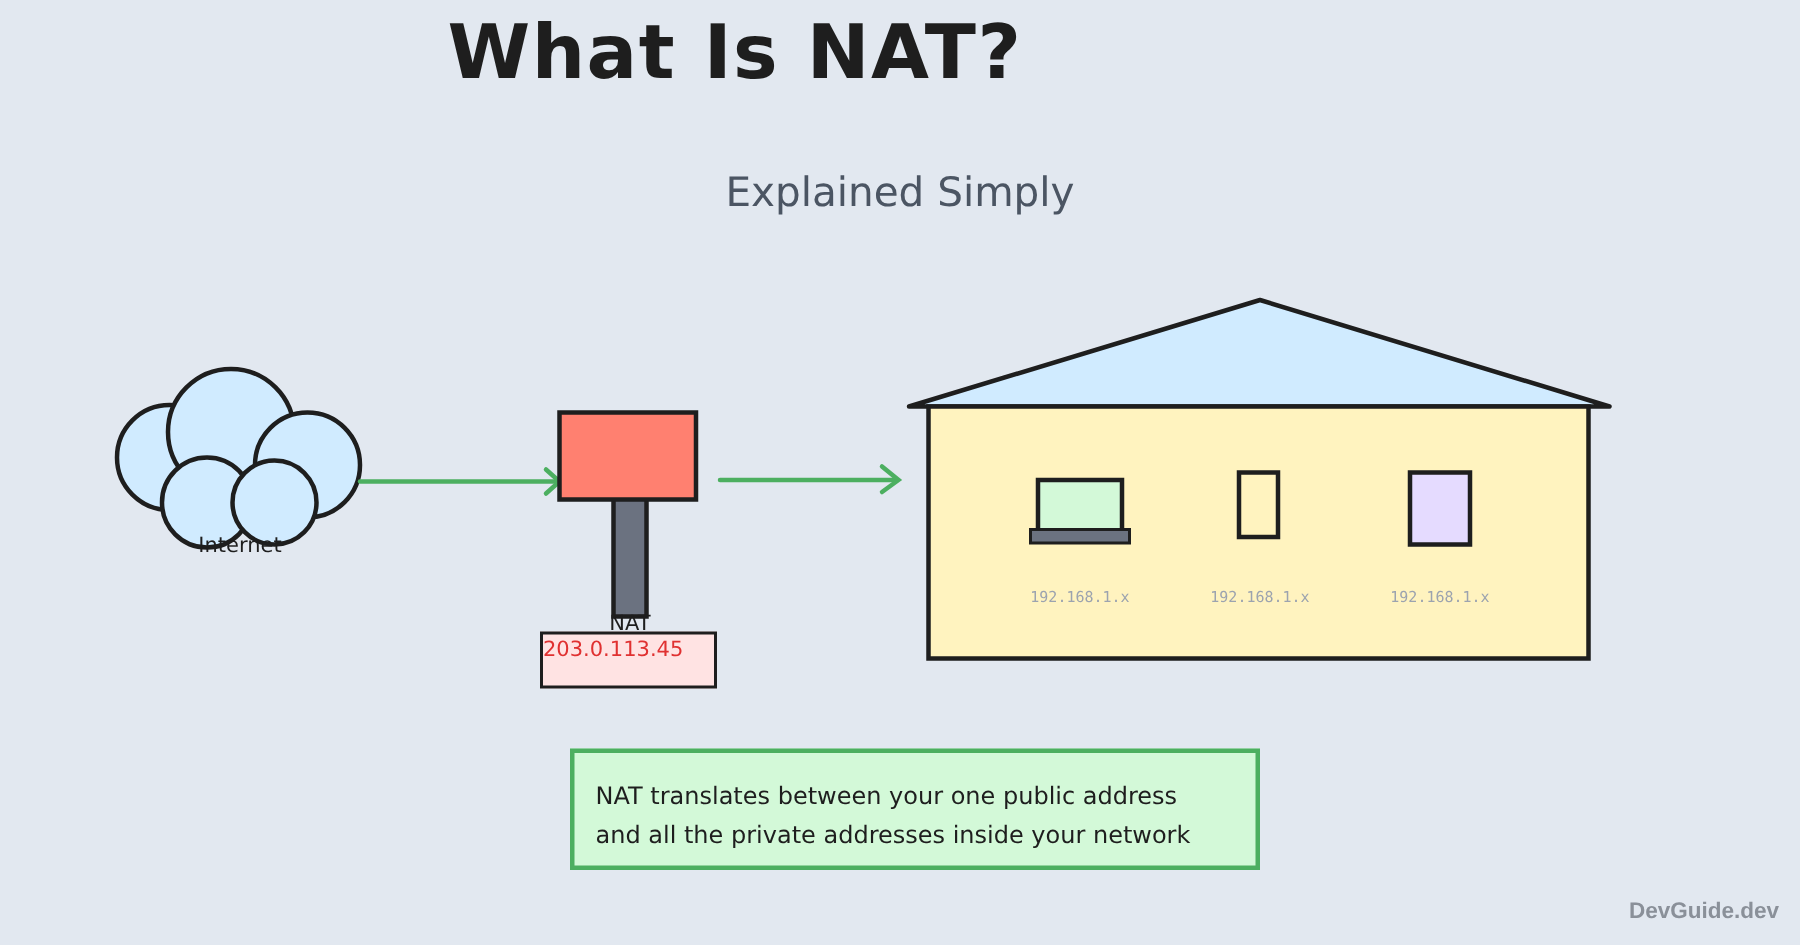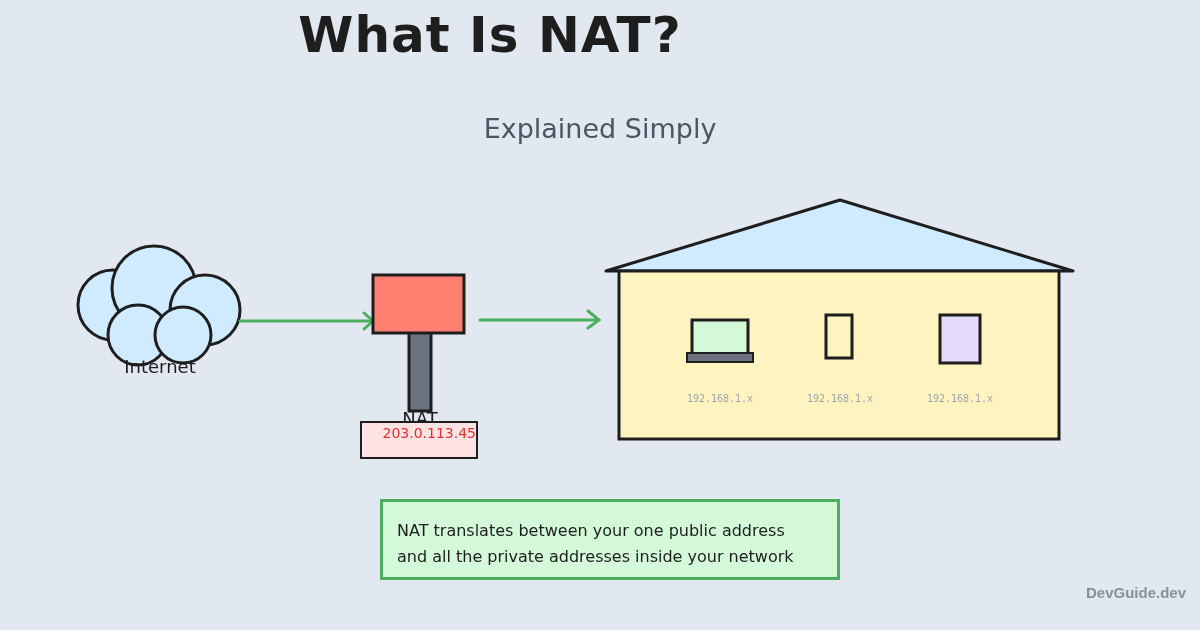--- a/index.html
+++ b/index.html
@@ -12,38 +12,38 @@
     position: absolute; left: 0; top: 6px; width: 980px; text-align: center;
     font-family: "DejaVu Sans", sans-serif; font-weight: bold;
     font-size: 50px; color: #1e1e1e; letter-spacing: 1px;
   }
   .subtitle {
     position: absolute; left: 0; top: 73px; width: 1200px; text-align: center;
     font-size: 27px; color: #4b5563; margin-top: 40px;
   }
   svg.diagram { position: absolute; left: 0; top: 0; }
   .lbl {
-    position: absolute; font-size: 18px; color: #1e1e1e; text-align: center;
+    position: absolute; font-size: 14px; color: #1e1e1e; text-align: center;
   }
   .ip-private {
     position: absolute; font-family: "DejaVu Sans Mono", monospace;
     font-size: 10px; color: #9ca3af; text-align: center; width: 100px; margin-top: 29px;
   }
   .public-ip {
     position: absolute; left: 360px; top: 421px; width: 118px; height: 38px;
     background: #ffe3e3; border: 2px solid #1e1e1e; box-sizing: border-box;
-    font-size: 14px; color: #e03131; text-align: right; padding-top: 2px;
+    font-size: 14px; color: #e03131; text-align: left; padding-top: 2px;
   }
   .note {
     position: absolute; left: 380px; top: 499px; width: 460px; height: 81px;
     background: #d3f9d8; border: 3px solid #4caf60; box-sizing: border-box;
     padding: 16px 0 4px 14px; font-size: 16px; line-height: 26px; color: #1e1e1e;
   }
   .brand {
-    position: absolute; right: 14px; top: 584px;
+    position: absolute; right: 14px; top: 599px;
     font-family: "Liberation Sans", sans-serif; font-weight: bold;
     font-size: 15px; color: #8a9099;
   }
 </style>
 </head>
 <body>
 
 <div class="title">What Is NAT?</div>
 <div class="subtitle">Explained Simply</div>
 

